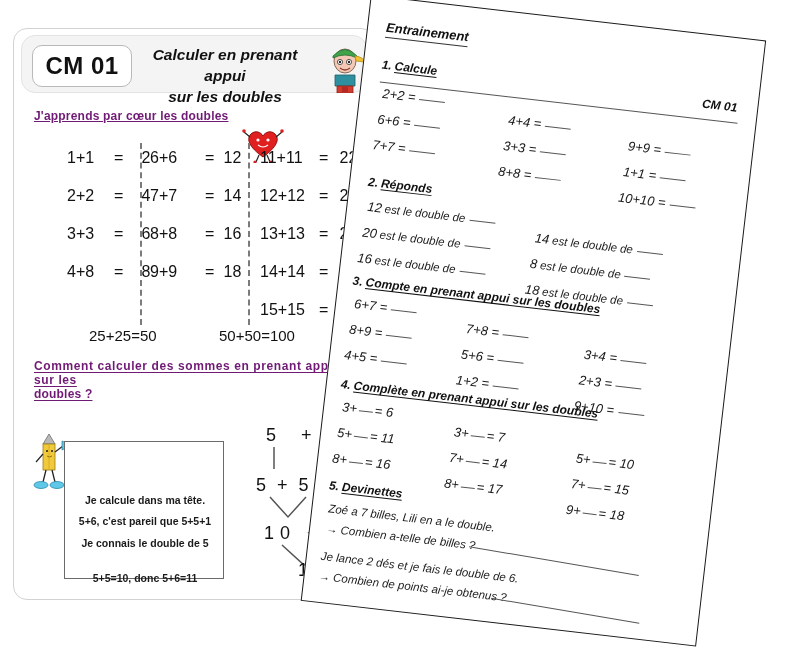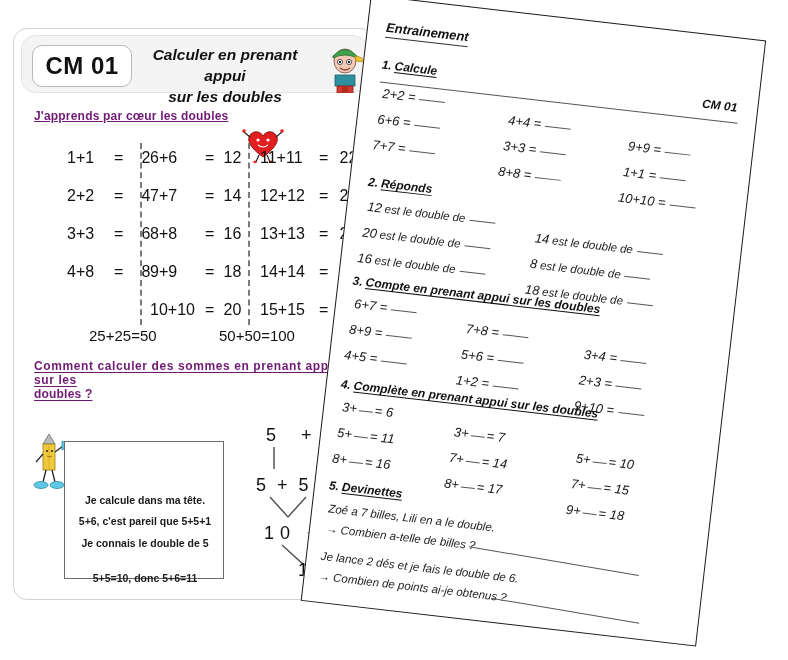--- a/index.html
+++ b/index.html
@@ -392,23 +392,20 @@
       </div>
       <div class="dbl-row">
         <span class="dbl-expr">7+7</span><span class="dbl-eq">=</span><span class="dbl-res">14</span>
       </div>
       <div class="dbl-row">
         <span class="dbl-expr">8+8</span><span class="dbl-eq">=</span><span class="dbl-res">16</span>
       </div>
       <div class="dbl-row">
         <span class="dbl-expr">9+9</span><span class="dbl-eq">=</span><span class="dbl-res">18</span>
       </div>
-      <div class="dbl-row">
-        <span class="dbl-expr">10+10</span><span class="dbl-eq">=</span><span class="dbl-res">20</span>
-      </div>
     </div>
 
     <div class="dbl-col" id="dbl-col-2">
       <div class="dbl-row">
         <span class="dbl-expr">11+11</span><span class="dbl-eq">=</span><span class="dbl-res">22</span>
       </div>
       <div class="dbl-row">
         <span class="dbl-expr">12+12</span><span class="dbl-eq">=</span><span class="dbl-res">24</span>
       </div>
       <div class="dbl-row">

